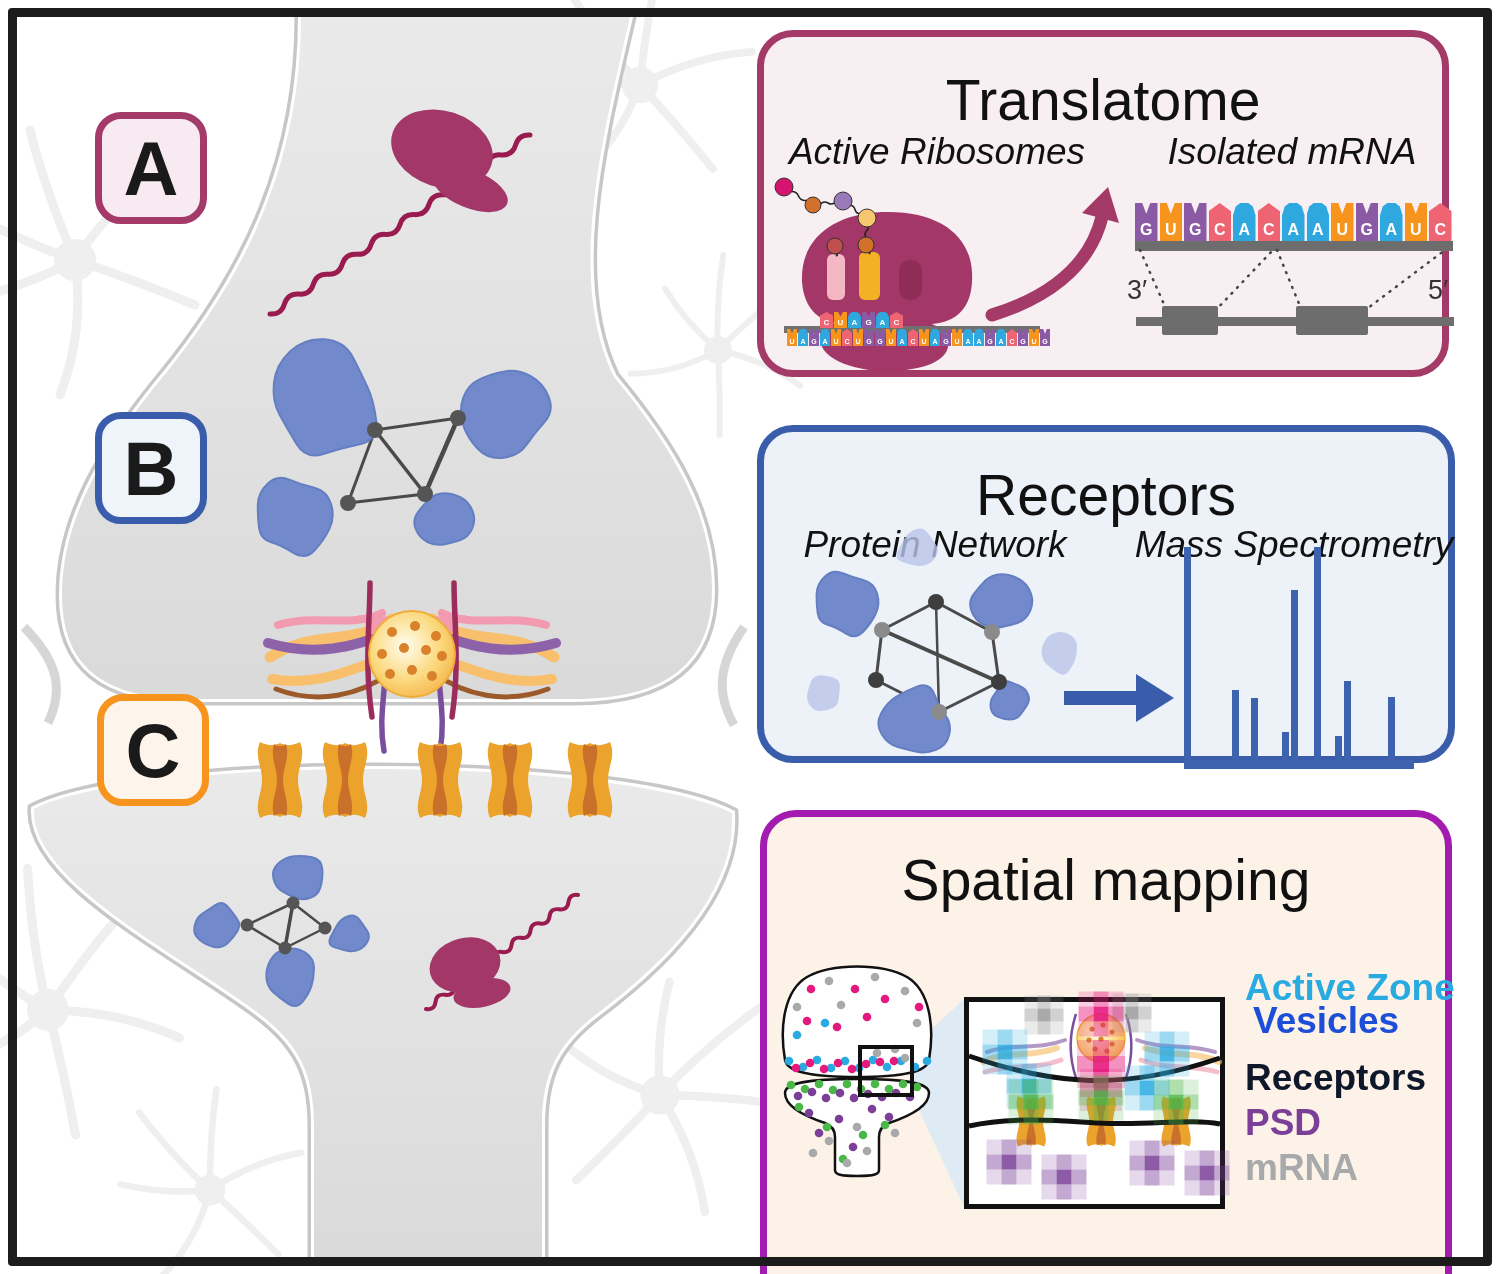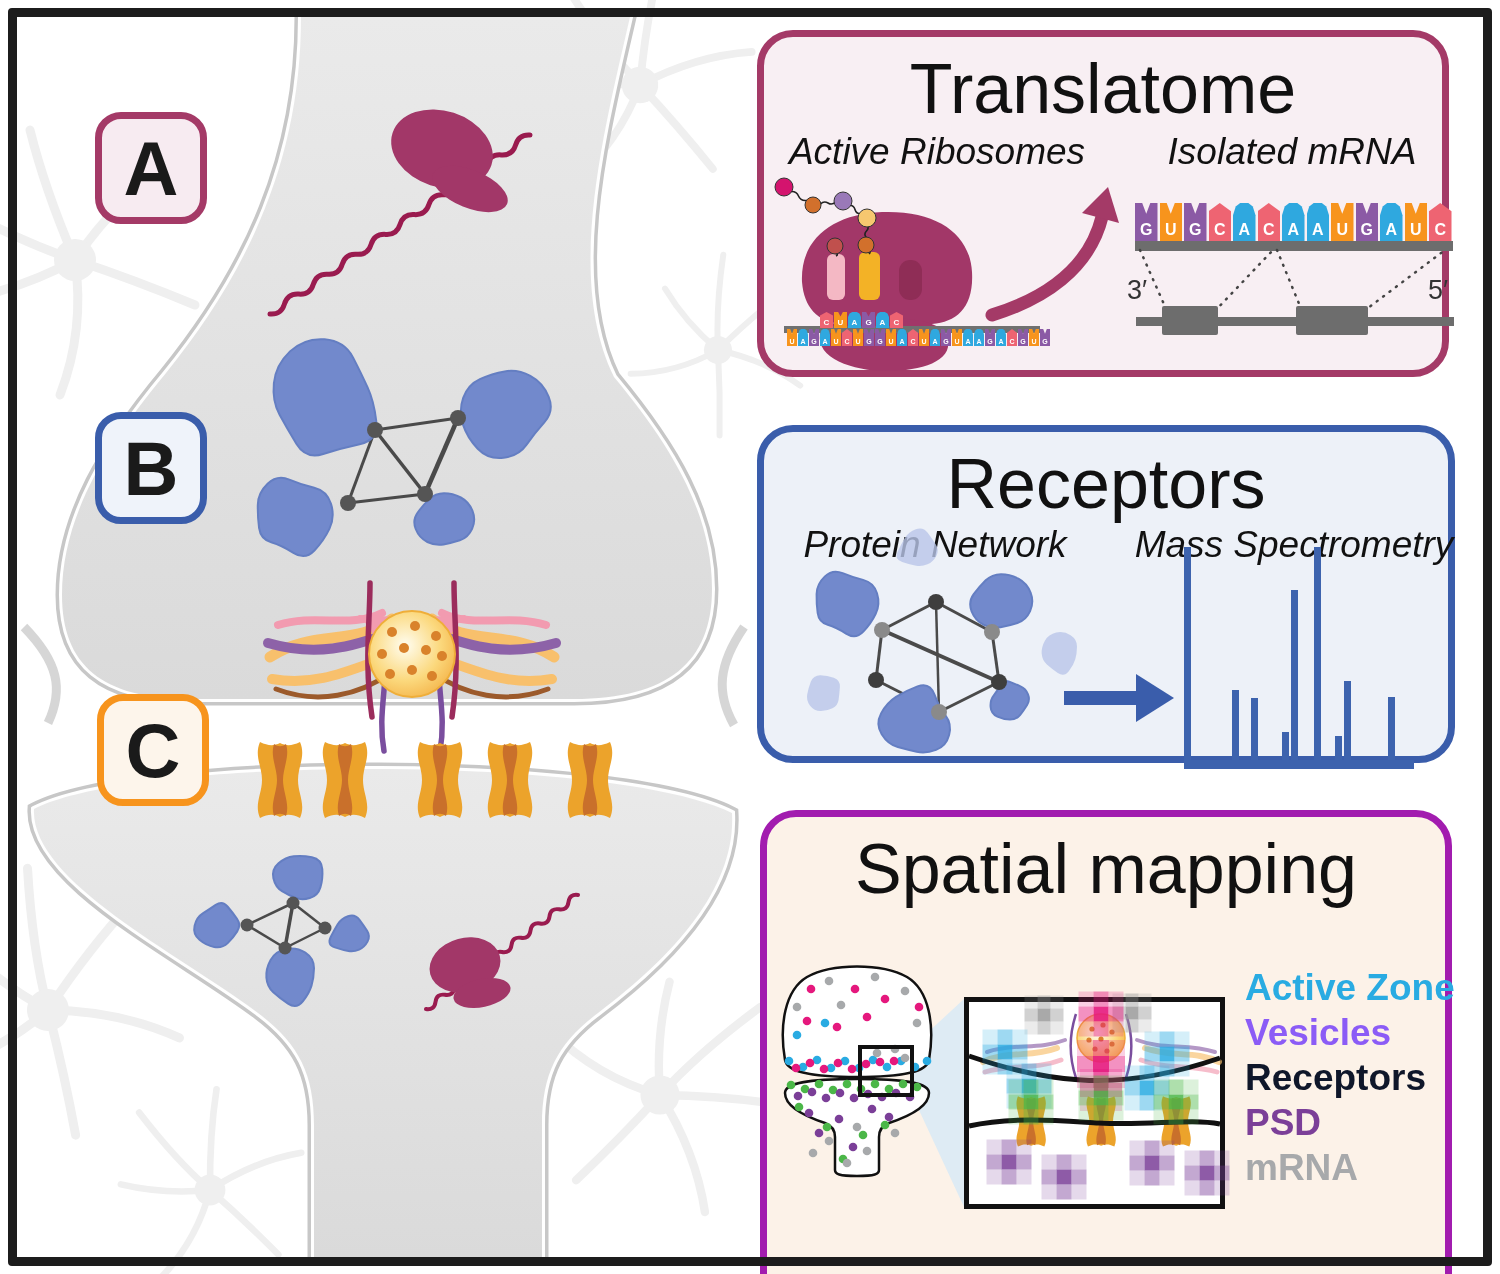--- a/index.html
+++ b/index.html
@@ -8,21 +8,21 @@
   svg{position:absolute;overflow:visible;}
   .plabel{position:absolute;width:112px;height:112px;border-radius:26px;display:flex;align-items:center;justify-content:center;
           font-size:76px;font-weight:bold;color:#1a1a1a;box-sizing:border-box;z-index:20;}
   #lab-a{left:95px;top:112px;border:7px solid #A43A67;background:#F7EBF1;}
   #lab-b{left:95px;top:412px;border:7px solid #3A5DAB;background:#EFF3FA;}
   #lab-c{left:97px;top:694px;border:7px solid #F7941D;background:#FDF5EB;}
   .panel{position:absolute;box-sizing:border-box;border-radius:36px;z-index:10;}
   #panel-translatome{left:757px;top:30px;width:692px;height:347px;border:7px solid #A43A67;background:#F8EFF3;}
   #panel-proteome{left:757px;top:425px;width:698px;height:338px;border:7px solid #3A5DAB;background:#EDF1F8;}
   #panel-spatial{left:760px;top:810px;width:692px;height:508px;border:7px solid #a21caf;background:#FCF2E8;}
-  .ptitle{position:absolute;left:50%;top:12px;transform:translateX(-50%);font-size:70px;color:#111;white-space:nowrap;}
+  .ptitle{position:absolute;left:50%;top:30px;transform:translateX(-50%);font-size:57px;color:#111;white-space:nowrap;}
   .plab{position:absolute;transform:translateX(-50%);font-style:italic;font-size:37px;color:#111;white-space:nowrap;}
   .psub{position:absolute;left:50%;top:78px;transform:translateX(-50%);font-style:italic;font-size:36px;color:#111;white-space:nowrap;}
   
   #mrna-seq{position:absolute;left:371px;top:164px;height:40px;display:flex;align-items:flex-end;gap:2px;}
   .nt{display:flex;align-items:flex-end;justify-content:center;color:#fff;font-weight:bold;padding-bottom:2px;box-sizing:border-box;}
   .nt-A{clip-path:polygon(0 100%,0 32%,12% 9%,32% 0,68% 0,88% 9%,100% 32%,100% 100%);}
   .nt-C{clip-path:polygon(0 100%,0 22%,50% 0,100% 22%,100% 100%);}
   .nt-G,.nt-U{clip-path:polygon(0 100%,0 0,32% 0,50% 28%,68% 0,100% 0,100% 100%);}
   #mrna-bar{position:absolute;left:371px;top:204px;width:318px;height:10px;background:#6d6d6d;}
   #ribo-strip-top{position:absolute;left:56px;top:275px;display:flex;gap:1px;}
@@ -587,20 +587,20 @@
           <rect x="215.5" y="163.5" width="15" height="15" fill="#7B3F98" opacity="0.45"></rect>
           <rect x="230.5" y="178.5" width="15" height="15" fill="#7B3F98" opacity="0.45"></rect>
           <rect x="230.5" y="148.5" width="15" height="15" fill="#7B3F98" opacity="0.45"></rect>
           <rect x="245.5" y="178.5" width="15" height="15" fill="#7B3F98" opacity="0.198"></rect>
           <rect x="215.5" y="178.5" width="15" height="15" fill="#7B3F98" opacity="0.198"></rect>
           <rect x="245.5" y="148.5" width="15" height="15" fill="#7B3F98" opacity="0.198"></rect>
           <rect x="215.5" y="148.5" width="15" height="15" fill="#7B3F98" opacity="0.198"></rect>
         </svg>
     </div>
     <div class="legend-item" style="top: 150px; color: rgb(41, 171, 226);"><span>Active Zone</span></div>
-    <div class="legend-item" style="top: 195px; color: #8b5cf6;"><span>Vesicles</span></div>
+    <div class="legend-item" style="top: 183px; color: #1d4ed8; margin-left: 8px;"><span>Vesicles</span></div>
     <div class="legend-item" style="top: 240px; color: #0f172a;"><span>Receptors</span></div>
     <div class="legend-item" style="top: 285px; color: rgb(123, 63, 152);"><span>PSD</span></div>
     <div class="legend-item" style="top: 330px; color: rgb(167, 169, 171);"><span>mRNA</span></div>
   </div>
 
   <div id="frame"></div>
 </div>
 
 </body></html>

